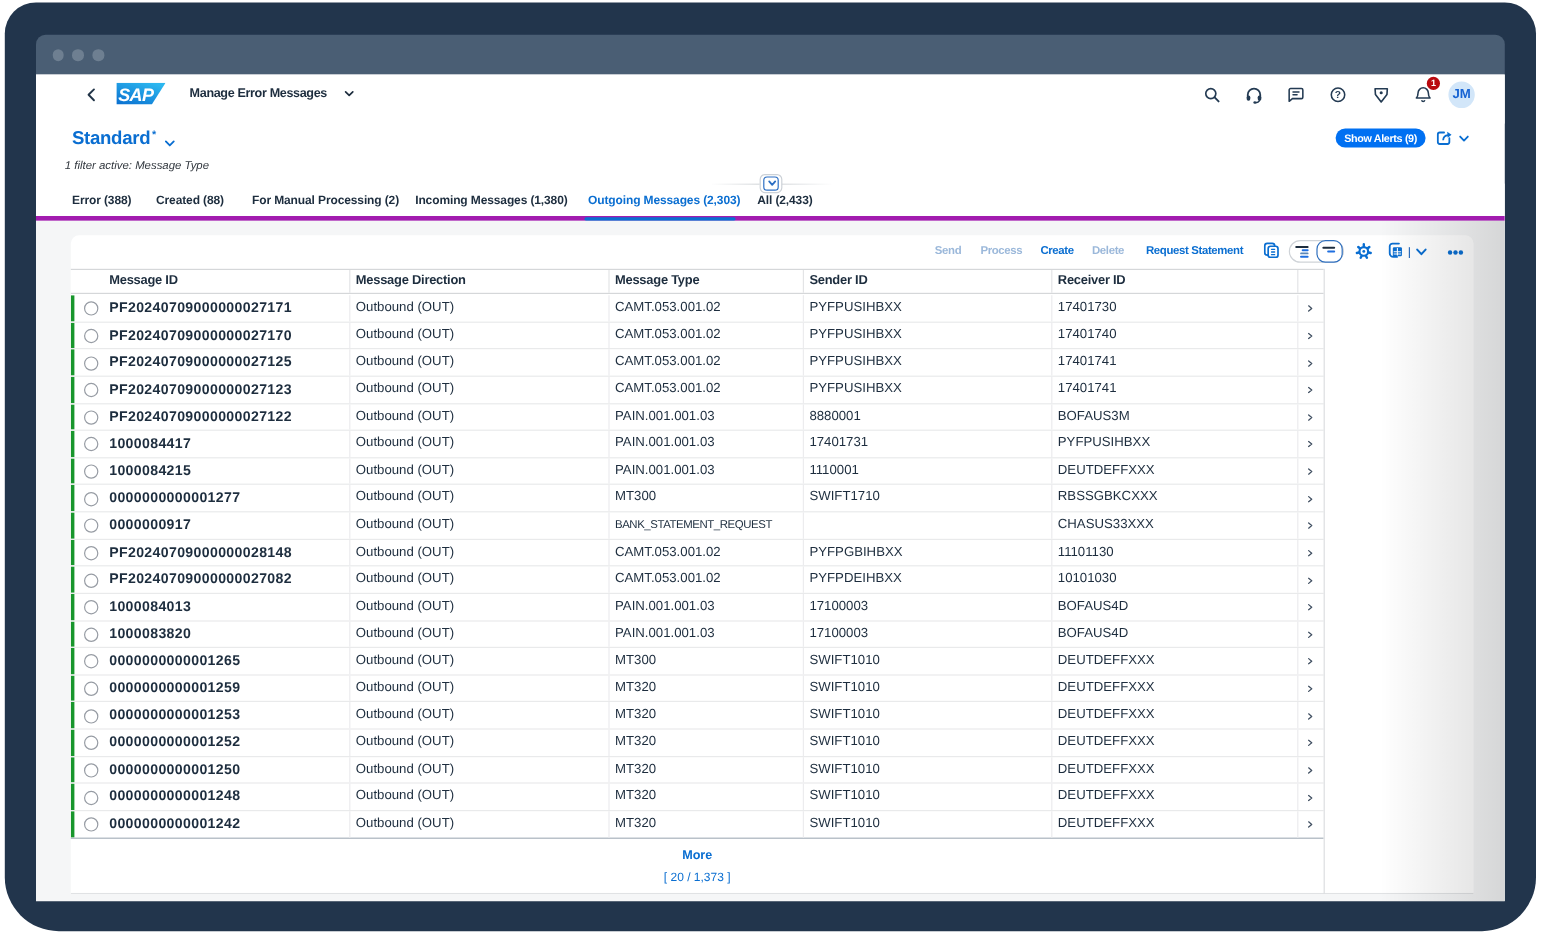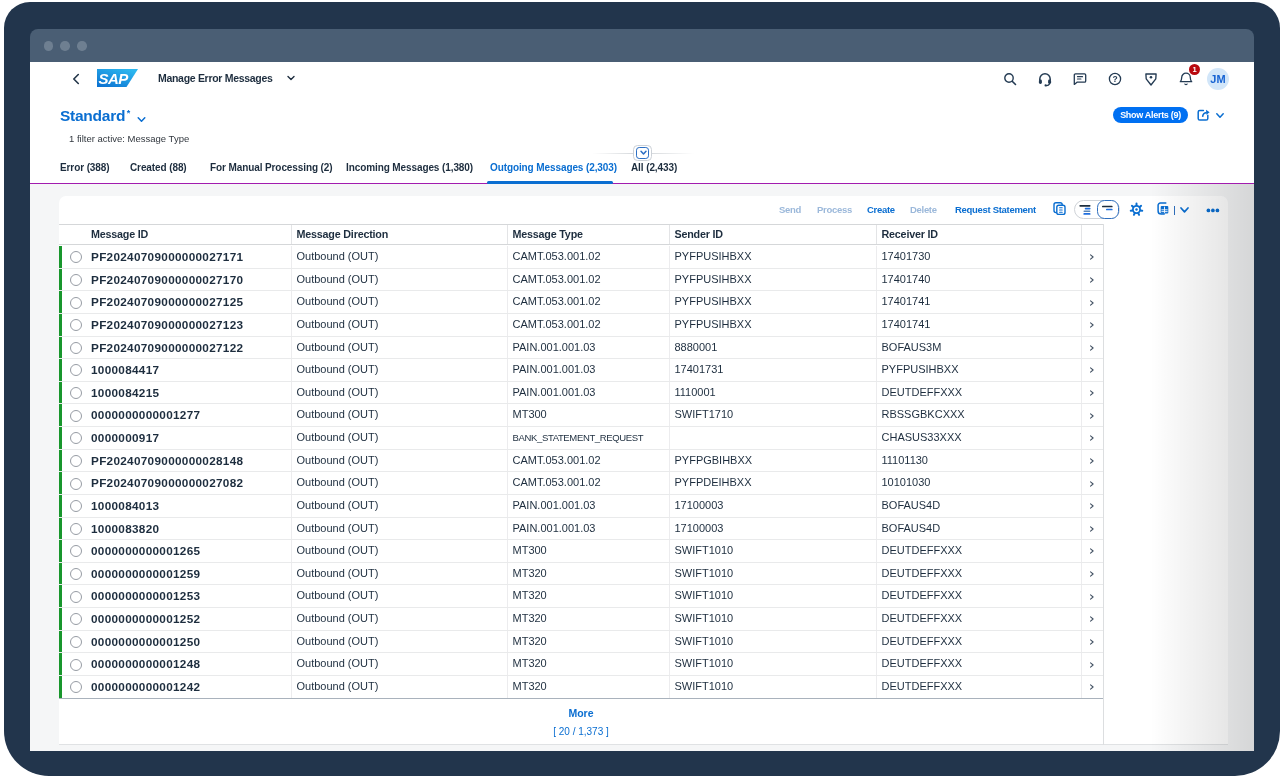--- a/index.html
+++ b/index.html
@@ -16,27 +16,27 @@
   .apptitle { position:absolute; left:128px; top:10px; font-size:10.5px; font-weight:bold; color:#1d2d3e; letter-spacing:-0.3px; }
   .apptitle-chev { position:absolute; left:256px; top:11px; }
   .sicon { position:absolute; top:9px; width:16px; height:16px; }
   .avatar { position:absolute; left:1177px; top:6px; width:22px; height:22px; border-radius:50%; background:#d2e6f9; color:#1763d3; font-size:11px; font-weight:bold; text-align:center; line-height:22px; }
   .badge { position:absolute; left:1159px; top:2px; width:11px; height:11px; border-radius:50%; background:#b9090f; color:#fff; font-size:7.5px; font-weight:bold; text-align:center; line-height:11px; }
 
   
   .vtitle { position:absolute; left:30px; top:45px; font-size:15.5px; font-weight:bold; color:#0a6ed1; letter-spacing:-0.25px; }
   .vtitle .star { font-size:9px; vertical-align:5px; margin-left:1.5px; }
   .vchev { position:absolute; left:106px; top:52px; }
-  .filtertext { position:absolute; left:39px; top:71px; font-size:9.5px; color:#32383f; }
+  .filtertext { position:absolute; left:24px; top:71px; font-size:9.5px; color:#32383f;font-style:italic; }
   .alertbtn { position:absolute; left:1083px; top:45px; width:75px; height:16px; background:#0070f2; border-radius:8px; color:#fff; font-size:9px; font-weight:bold; letter-spacing:-0.3px; text-align:center; line-height:16px; }
   .sharebtn { position:absolute; left:1165px; top:45px; width:16px; height:16px; }
   .sharechev { position:absolute; left:1185px; top:49px; }
 
   
-  .tabs { position:absolute; left:0; top:91px; width:1224px; height:31px; background:#fff; border-bottom:1px solid #a21caf; }
+  .tabs { position:absolute; left:0; top:91px; width:1224px; height:31px; background:#fff; border-bottom:4px solid #a21caf; }
   .tab { position:absolute; top:8.5px; font-size:10px; font-weight:bold; color:#1d2d3e; letter-spacing:-0.1px; }
   .tab.sel { color:#0a6ed1; }
   .tabline { position:absolute; left:457px; top:28px; width:126px; height:2.5px; background:#0a6ed1; border-radius:2px; }
   .collbtn { position:absolute; left:602.5px; top:83px; width:19px; height:16px; border-radius:4.5px; background:#fff; border:1px solid #ccd1d7; }
   .collin { position:absolute; left:2px; top:1px; width:13px; height:12px; border-radius:3.2px; border:1.3px solid #2c6fc4; background:#fff; }
   .collseg { position:absolute; top:91px; height:1px; }
 
   
   .page { position:absolute; left:0; top:122px; width:1224px; height:567px; background:#f5f6f7; }
   .card { position:absolute; left:29px; top:12px; width:1169px; height:549px; background:#fff; border-radius:7px 7px 0 0; border-bottom:1px solid #e0e2e4; }

